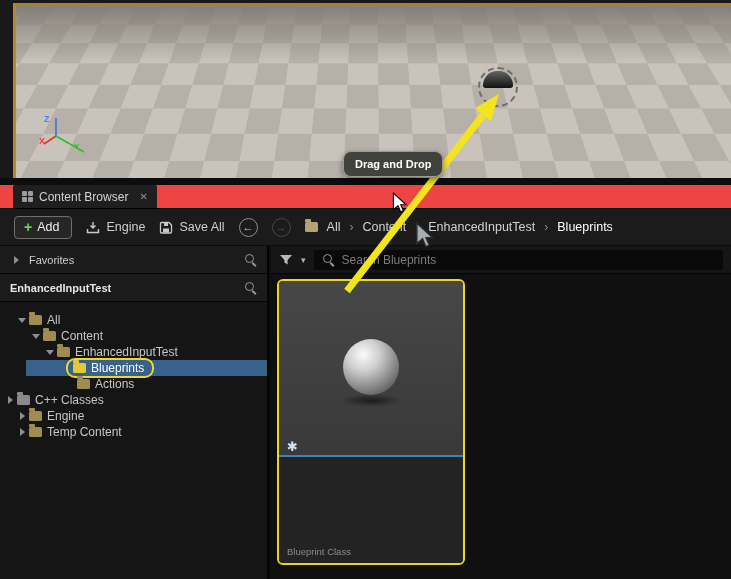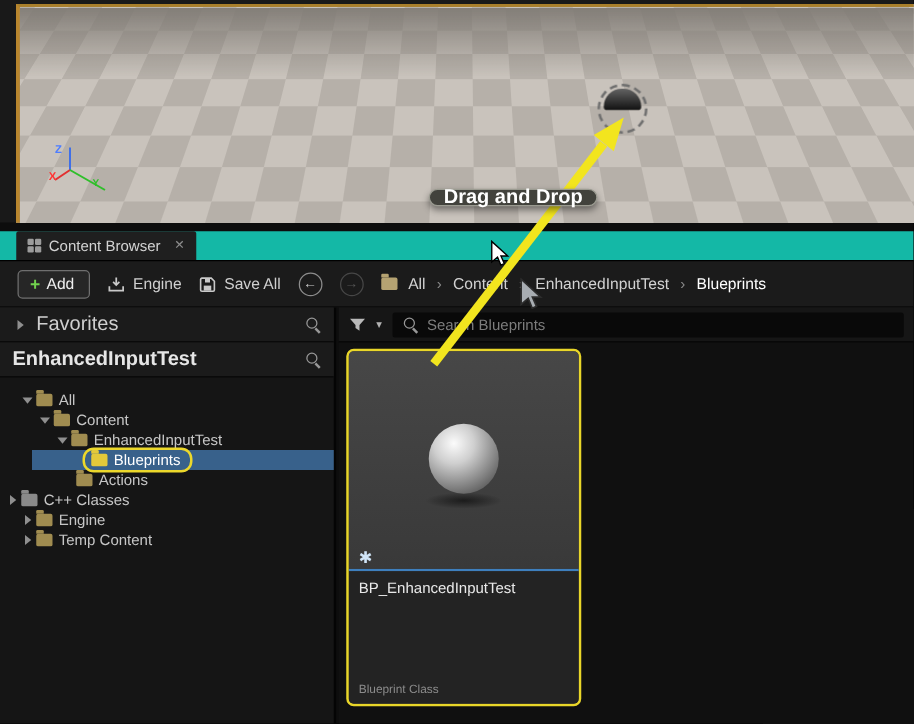--- a/index.html
+++ b/index.html
@@ -32,21 +32,21 @@
     background:linear-gradient(#636363,#121212); border-radius:16px 16px 3px 3px; }
 
   .gizmo { position:absolute; left:38px; top:112px; width:50px; height:46px; z-index:5; }
   .gizmo svg { position:absolute; left:0; top:0; }
   .gz { position:absolute; font-size:9px; font-weight:bold; }
   .gz.z { left:6px; top:2px; color:#4d7dff; }
   .gz.x { left:1px; top:24px; color:#ff3232; }
   .gz.y { left:36px; top:30px; color:#2fbf2a; font-size:8px; }
 
   
-  .tabbar { position:absolute; left:0; top:185px; width:731px; height:23px; background:#14b8a6;
+  .tabbar { position:absolute; left:0; top:185px; width:731px; height:23px; background:#ef4444;
     display:flex; align-items:stretch; padding-left:13px; }
   .tab { display:flex; align-items:center; gap:6px; padding:0 9px; font-size:12px;
     color:#9d9d9d; background:#141414; margin-right:7px; border-radius:2px 2px 0 0; }
   .tab.active { background:#1f1f1f; color:#d3d3d3; }
   .tab-close { color:#8d8d8d; font-size:10px; margin-left:5px; }
   .gicon { width:11px; height:11px; display:grid; grid-template-columns:1fr 1fr; gap:1.5px; }
   .gicon i { background:#9c9c9c; border-radius:1px; }
 
   
   .toolbar { position:absolute; left:0; top:208px; width:731px; height:38px; background:#1b1b1b;
@@ -75,21 +75,21 @@
   .mag { width:13px; height:13px; position:relative; display:inline-block; flex:none; }
   .mag::before { content:""; position:absolute; left:1px; top:1px; width:7px; height:7px;
     border:1.5px solid #989898; border-radius:50%; }
   .mag::after { content:""; position:absolute; left:9px; top:9px; width:5px; height:1.6px;
     background:#989898; transform:rotate(45deg); transform-origin:0 0; }
 
   
   .lpanel { position:absolute; left:0; top:246px; width:269px; height:333px; background:#151515;
     border-right:2px solid #040404; }
   .phead { height:28px; display:flex; align-items:center; padding:0 10px; gap:7px;
-    border-bottom:1px solid #060606; background:#1b1b1b; color:#cfcfcf; font-size:16px; }
+    border-bottom:1px solid #060606; background:#1b1b1b; color:#cfcfcf; font-size:11px; }
   .phead.src { color:#e6e6e6; font-weight:bold; }
   .phead .mag { margin-left:auto; }
   .chev { width:12px; flex:none; display:flex; align-items:center; justify-content:center; }
   .chev.down::before { content:""; border-left:4px solid transparent; border-right:4px solid transparent;
     border-top:5px solid #8f8f8f; }
   .chev.right::before { content:""; border-top:4px solid transparent; border-bottom:4px solid transparent;
     border-left:5px solid #8f8f8f; }
   .tree { position:absolute; left:0; top:56px; right:0; bottom:0; padding-top:10px; }
   .trow { display:flex; align-items:center; height:16px; color:#c6c6c6; font-size:12px; }
   .trow .folder { margin:0 5px 0 1px; }
@@ -119,23 +119,23 @@
   .sphshadow { position:absolute; left:50%; top:113px; margin-left:-31px; width:62px; height:13px;
     border-radius:50%; background:radial-gradient(rgba(0,0,0,.55), rgba(0,0,0,0) 70%); }
   .dirty { position:absolute; left:8px; bottom:1px; color:#cfe4f7; font-size:13px; }
   .bluebar { height:2px; background:#3e7fbd; }
   .meta { position:relative; height:106px; background:#232323; padding:6px 8px; }
   .aname { color:#e9e9e9; font-size:12px; }
   .atype { position:absolute; left:8px; bottom:6px; color:#8b8b8b; font-size:9.5px; }
 
   
   .overlay { position:absolute; left:0; top:0; width:731px; height:579px; pointer-events:none; z-index:30; }
-  .dragtip { position:absolute; left:343px; top:151px; height:14px; display:inline-flex;
+  .dragtip { position:absolute; left:343px; top:151px; height:26px; display:inline-flex;
     align-items:center; padding:0 11px; background:#42423c; border:1px solid #9b9b91;
-    border-radius:8px; color:#fff; font-weight:bold; font-size:16px; z-index:40;
+    border-radius:8px; color:#fff; font-weight:bold; font-size:11px; z-index:40;
     box-shadow:0 3px 6px rgba(0,0,0,.45); }
   .cursor { position:absolute; z-index:50; }
 </style>
 </head>
 <body>
 
 <div id="root">
 
   <div class="viewport">
     <div class="vp-inner">
@@ -234,21 +234,21 @@
         <span class="folder"></span>
         <span>EnhancedInputTest</span>
       </div>
       <div class="trow sel" style="padding-left:58px">
         <span class="chev"></span>
         <span class="hl">
           <span class="folder yellow"></span>
           <span>Blueprints</span>
         </span>
       </div>
-      <div class="trow" style="padding-left:48px">
+      <div class="trow" style="padding-left:64px">
         <span class="chev"></span>
         <span class="folder"></span>
         <span>Actions</span>
       </div>
       <div class="trow" style="padding-left:4px">
         <span class="chev right"></span>
         <span class="folder gray"></span>
         <span>C++ Classes</span>
       </div>
       <div class="trow" style="padding-left:16px">
@@ -278,21 +278,20 @@
   </div>
 
   <div class="tile">
     <div class="thumb">
       <div class="sphshadow"></div>
       <div class="sphere"></div>
       <span class="dirty">✱</span>
     </div>
     <div class="bluebar"></div>
     <div class="meta">
-      <div class="aname">BP_EnhancedInputTest</div>
       <div class="atype">Blueprint Class</div>
     </div>
   </div>
 
   <svg class="overlay">
     <line x1="347" y1="291" x2="483" y2="115" stroke="#f2e51e" stroke-width="7"></line>
     <polygon points="499,94 491,121 475,108" fill="#f2e51e"></polygon>
   </svg>
 
   <div class="dragtip">

